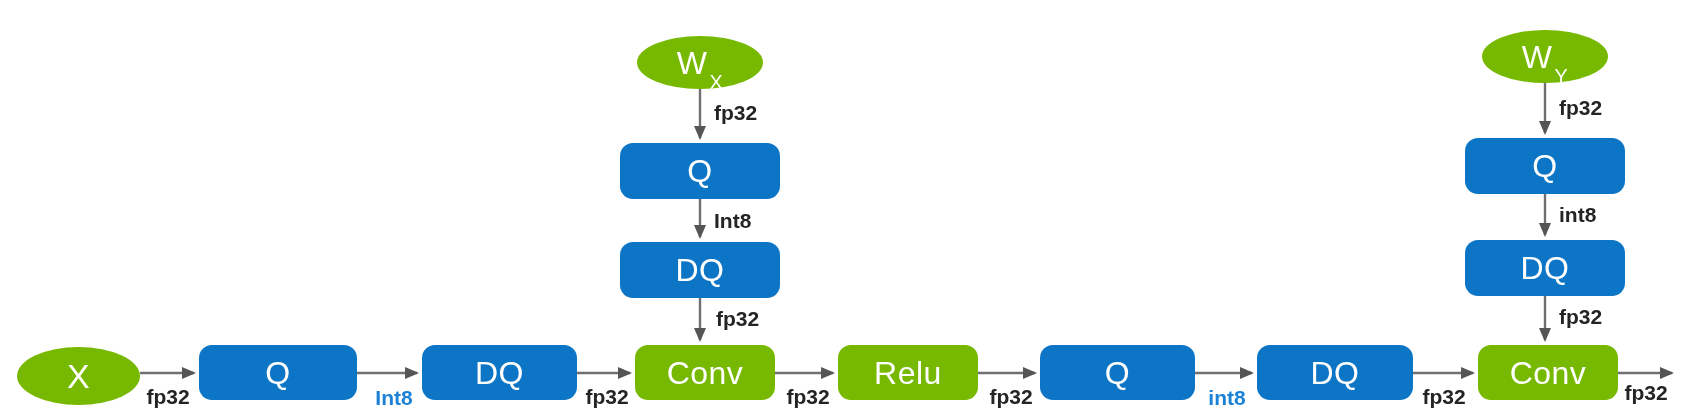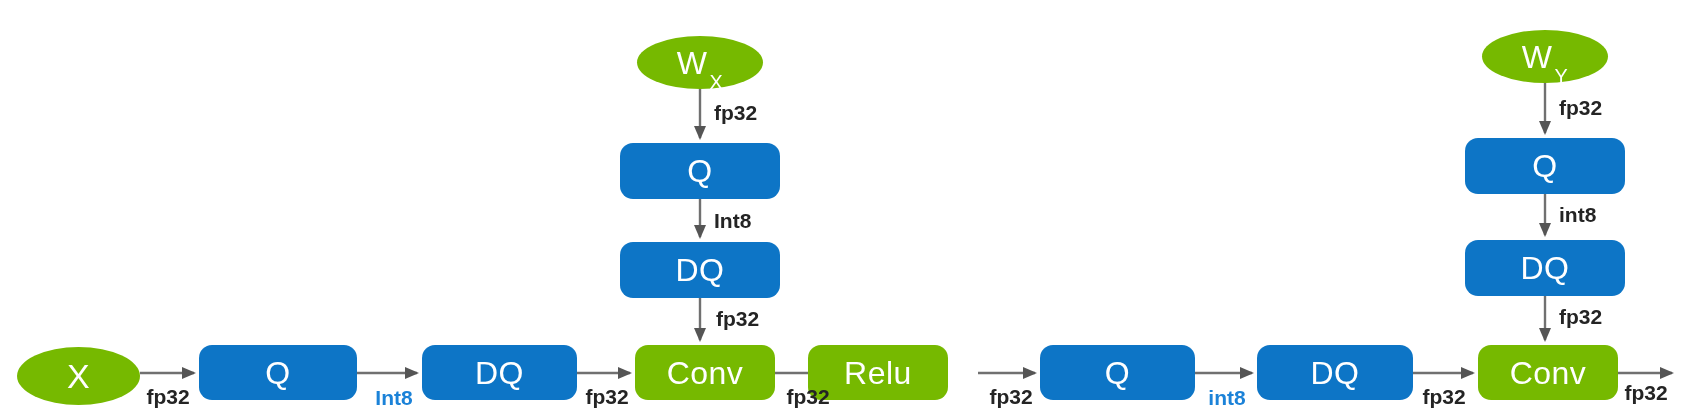--- a/index.html
+++ b/index.html
@@ -62,21 +62,21 @@
   </div>
   <div class="node blue" style="left:199px; top:345px; width:158px; height:55px;">
     <span>Q</span>
   </div>
   <div class="node blue" style="left:422px; top:345px; width:155px; height:55px;">
     <span>DQ</span>
   </div>
   <div class="node green" style="left:635px; top:345px; width:140px; height:55px;">
     <span>Conv</span>
   </div>
-  <div class="node green" style="left:808px; top:345px; width:140px; height:55px;">
+  <div class="node green" style="left:838px; top:345px; width:140px; height:55px;">
     <span>Relu</span>
   </div>
   <div class="node blue" style="left:1040px; top:345px; width:155px; height:55px;">
     <span>Q</span>
   </div>
   <div class="node blue" style="left:1257px; top:345px; width:156px; height:55px;">
     <span>DQ</span>
   </div>
   <div class="node green" style="left:1478px; top:345px; width:140px; height:55px;">
     <span>Conv</span>

